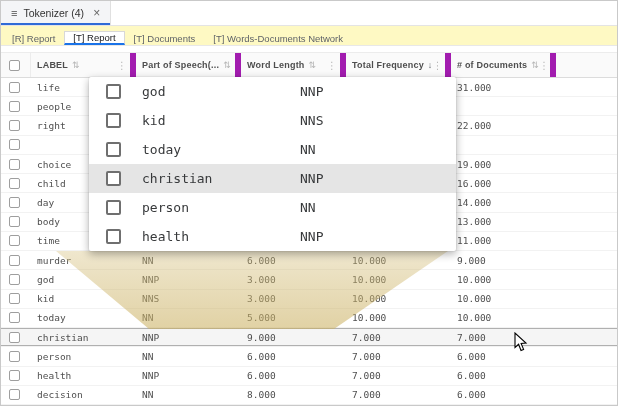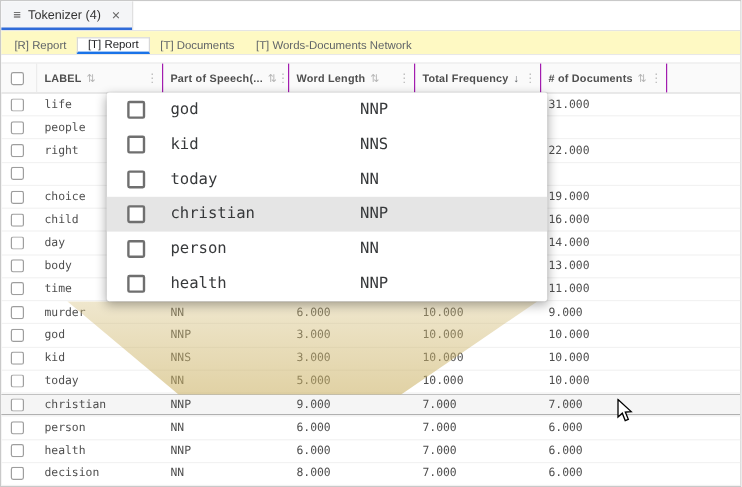--- a/index.html
+++ b/index.html
@@ -24,21 +24,21 @@
 
   
   .nav-tabbar{ height:20px; flex:none; background:#fef9c3; border-bottom:1px solid #e8e8e8; display:flex; align-items:flex-end; padding-left:2px; }
   .nav-tab{ display:flex; align-items:center; padding:0 8px; font-size:9.5px; color:#5f6368; border:1px solid transparent; white-space:nowrap; }
   .nav-tab.active{ background:#fff; border:1px solid #d8d8d8; border-bottom:2px solid #1a73e8; color:#202124; }
 
   .gap{ height:6px; flex:none; background:#fff; }
 
   
   .thead{ height:26px; flex:none; background:#fafafa; border-top:1px solid #ececec; border-bottom:1px solid #dcdcdc; display:flex; align-items:stretch; }
-  .th{ width:105px; flex:none; display:flex; align-items:center; padding:0 3px 0 6px; font-size:9px; font-weight:bold; color:#4e4e4e; letter-spacing:.2px; border-right:1px solid #a21caf; position:relative; white-space:nowrap; overflow:hidden; }
+  .th{ width:105px; flex:none; display:flex; align-items:center; padding:0 3px 0 6px; font-size:9px; font-weight:bold; color:#4e4e4e; letter-spacing:.2px; border-right:6px solid #a21caf; position:relative; white-space:nowrap; overflow:hidden; }
   .th-checkbox{ width:30px; flex:none; display:flex; align-items:center; border-right:1px solid #ececec; }
   .sort{ margin-left:4px; font-size:9px; color:#b5b5b5; font-weight:normal; }
   .th.sorted .sort{ color:#5f6368; }
   .kebab{ margin-left:auto; color:#b8b8b8; font-size:10px; font-weight:normal; }
 
   
   .tbody{ flex:1; display:flex; flex-direction:column; }
   .tr{ flex:1; display:flex; align-items:center; border-bottom:1px solid #f2f2f2; font-family:"DejaVu Sans Mono", monospace; font-size:9.5px; color:#4f4f4f; min-height:0; }
   .td{ width:105px; flex:none; padding-left:6px; white-space:nowrap; overflow:hidden; }
   .td-checkbox{ width:30px; flex:none; display:flex; align-items:center; padding-left:0; }

